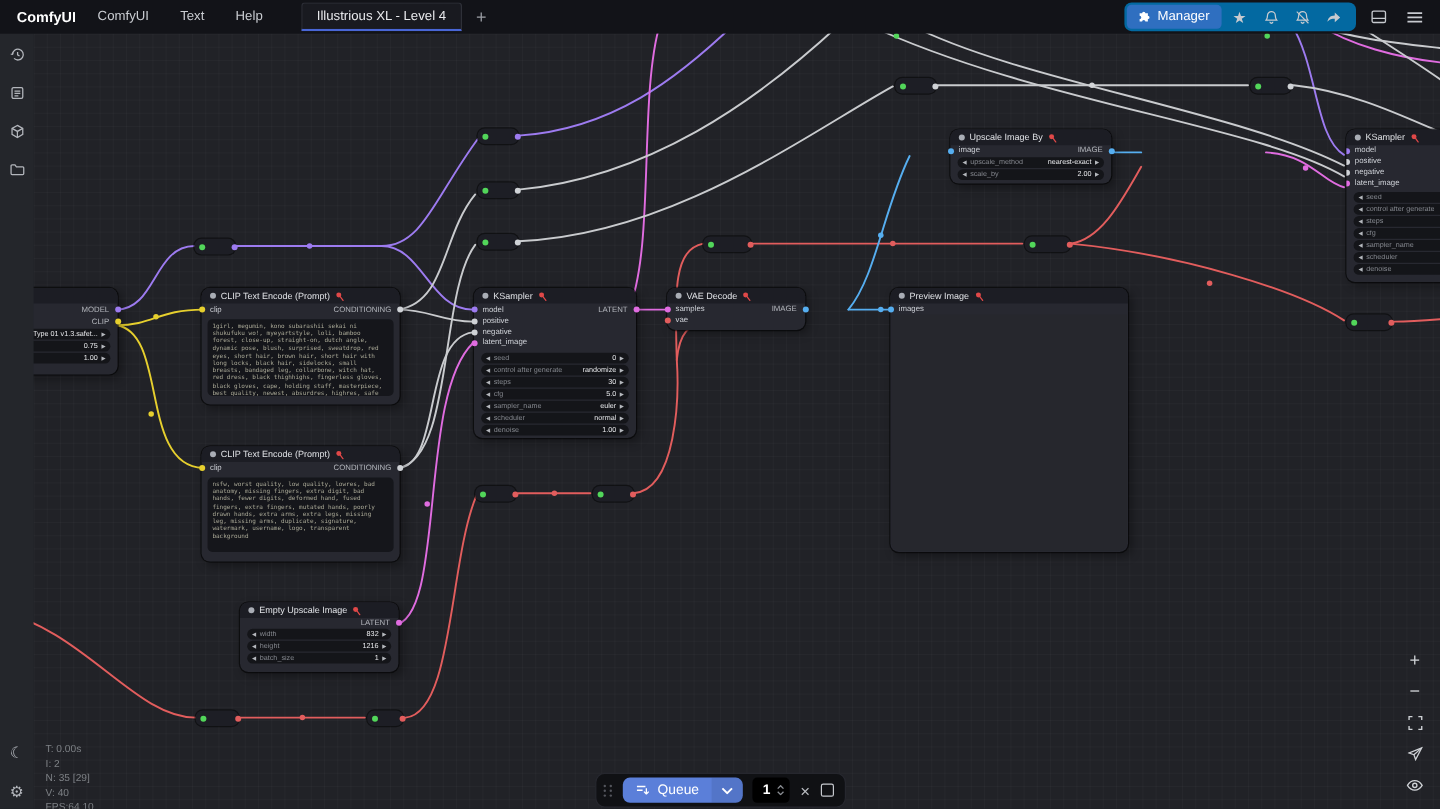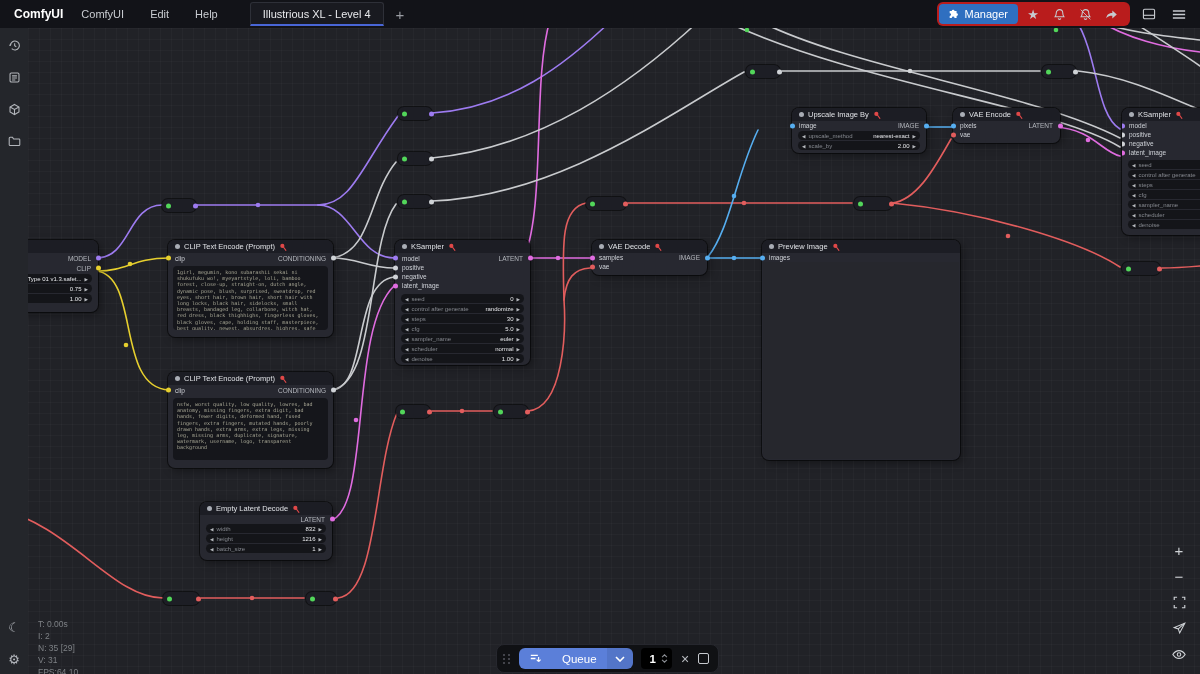--- a/index.html
+++ b/index.html
@@ -10,21 +10,21 @@
   
   .topbar { position:absolute; left:0; top:0; width:1200px; height:28px; background:#121318;
     display:flex; align-items:center; z-index:20; }
   .logo { font-weight:bold; font-size:12px; color:#ffffff; margin:0 18px 0 14px; cursor:pointer; }
   .mitem { font-size:11px; color:#c9ccd1; margin-right:26px; cursor:pointer; }
   .tab { height:24px; margin-left:6px; padding:0 12px; background:#191a20; border:1px solid #2e3038;
     border-bottom:2px solid #4966d6; border-radius:3px 3px 0 0; display:flex; align-items:center; }
   .tab span { font-size:11px; color:#e8e9ec; white-space:nowrap; }
   .plus { font-size:15px; color:#9a9da3; margin-left:12px; cursor:pointer; }
   .tright { margin-left:auto; display:flex; align-items:center; gap:8px; padding-right:10px; }
-  .tgroup { display:flex; align-items:center; gap:4px; background:#b91c1c; border-radius:6px; padding:2px 8px 2px 2px; }
+  .tgroup { display:flex; align-items:center; gap:4px; background:#0369a1; border-radius:6px; padding:2px 8px 2px 2px; }
   .manager { display:flex; align-items:center; gap:5px; background:#2f6fc0; border:none; color:#fff;
     font-size:11px; font-family:inherit; height:20px; padding:0 10px; border-radius:4px; cursor:pointer; }
   .ticon { background:none; border:none; color:#c7cacf; width:22px; height:20px; display:flex;
     align-items:center; justify-content:center; cursor:pointer; padding:0; }
   .star::before { content:"★"; font-size:13px; color:#c7cacf; }
 
   
   .sidebar { position:absolute; left:0; top:28px; width:28px; height:646px; background:#24262b;
     display:flex; flex-direction:column; align-items:center; padding:8px 0 6px; gap:14px; z-index:15; }
   .sicon { background:none; border:none; width:20px; height:18px; display:flex; align-items:center;
@@ -78,21 +78,21 @@
 
   
   .stats { position:absolute; left:38px; top:618px; z-index:5; font-size:8.5px; line-height:12px; color:#7d8085; }
 
   
   .qbar { position:absolute; left:496px; top:644px; height:29px; background:#101114; border:1px solid #26272e;
     border-radius:8px; display:flex; align-items:center; padding:0 9px 0 6px; gap:8px; z-index:20; }
   .qhandle { display:grid; grid-template-columns:repeat(2,3px); grid-gap:2px; cursor:grab; }
   .qhandle i { width:2px; height:2px; background:#53555c; border-radius:50%; }
   .qbtn { display:flex; align-items:center; height:21px; background:#5b7fd9; border-radius:6px; overflow:hidden; }
-  .qmain { display:flex; align-items:center; gap:20px; padding:16px 10px; border:none; background:none;
+  .qmain { display:flex; align-items:center; gap:6px; padding:16px 10px; border:none; background:none;
     color:#fff; font-size:11.5px; font-family:inherit; cursor:pointer; height:100%; }
   .qchev { width:26px; height:100%; border:none; background:rgba(0,0,0,.08); display:flex;
     align-items:center; justify-content:center; cursor:pointer; }
   .qnum { display:flex; align-items:center; background:#000; border-radius:4px; height:21px; padding:0 4px 0 9px; }
   .qnum b { color:#fff; font-size:11.5px; font-weight:bold; }
   .qstep { display:flex; flex-direction:column; margin-left:5px; gap:1px; }
   .qstep button { background:none; border:none; padding:0; cursor:pointer; line-height:0; }
   .qx { background:none; border:none; color:#b9bcc1; font-size:14px; cursor:pointer; line-height:1; padding:0 1px; }
   .qstop { width:11px; height:11px; border:1.5px solid #c6c9ce; border-radius:2px; background:none; cursor:pointer; }
 
@@ -354,42 +354,42 @@
         <span class="arrR"></span>
       </div>
     <div class="widget">
         <span class="arrL"></span>
         <span class="wname">denoise</span>
         <span class="wval">1.00</span>
         <span class="arrR"></span>
       </div>
   </div>
 
-  <div class="node" style="left:592px;top:240px;width:115px;height:35px">
+  <div class="node" style="left:556px;top:240px;width:115px;height:35px">
     <div class="nhead">
       <span class="ndot"></span>
       <span class="ntitle">VAE Decode</span>
       <svg class="pin" width="8" height="8" viewBox="0 0 10 10">
           <circle cx="4.2" cy="3.6" r="2.6" fill="#e04848"></circle>
           <path d="M5.6 5.2 L8.6 9.2" stroke="#e04848" stroke-width="1.3" stroke-linecap="round"></path>
         </svg>
     </div>
     <div class="srow" style="height:9px">
       <span class="dot in c-latent"></span>
       <span class="slabel">samples</span>
       <span class="olabel">IMAGE</span>
       <span class="dot out c-image"></span>
     </div>
     <div class="srow" style="height:9px">
       <span class="dot in c-vae"></span>
       <span class="slabel">vae</span>
     </div>
   </div>
 
-  <div class="node" style="left:762px;top:240px;width:198px;height:220px">
+  <div class="node" style="left:742px;top:240px;width:198px;height:220px">
     <div class="nhead">
       <span class="ndot"></span>
       <span class="ntitle">Preview Image</span>
       <svg class="pin" width="8" height="8" viewBox="0 0 10 10">
           <circle cx="4.2" cy="3.6" r="2.6" fill="#e04848"></circle>
           <path d="M5.6 5.2 L8.6 9.2" stroke="#e04848" stroke-width="1.3" stroke-linecap="round"></path>
         </svg>
     </div>
     <div class="srow" style="height:9px">
       <span class="dot in c-image"></span>
@@ -420,40 +420,20 @@
         <span class="arrR"></span>
       </div>
     <div class="widget">
         <span class="arrL"></span>
         <span class="wname">scale_by</span>
         <span class="wval">2.00</span>
         <span class="arrR"></span>
       </div>
   </div>
 
-  <div class="node" style="left:953px;top:108px;width:107px;height:35px">
-    <div class="nhead">
-      <span class="ndot"></span>
-      <span class="ntitle">VAE Encode</span>
-      <svg class="pin" width="8" height="8" viewBox="0 0 10 10">
-          <circle cx="4.2" cy="3.6" r="2.6" fill="#e04848"></circle>
-          <path d="M5.6 5.2 L8.6 9.2" stroke="#e04848" stroke-width="1.3" stroke-linecap="round"></path>
-        </svg>
-    </div>
-    <div class="srow" style="height:9px">
-      <span class="dot in c-image"></span>
-      <span class="slabel">pixels</span>
-      <span class="olabel">LATENT</span>
-      <span class="dot out c-latent"></span>
-    </div>
-    <div class="srow" style="height:9px">
-      <span class="dot in c-vae"></span>
-      <span class="slabel">vae</span>
-    </div>
-  </div>
 
   <div class="node" style="left:1122px;top:108px;width:84px;height:127px;overflow:hidden">
     <div class="nhead">
       <span class="ndot"></span>
       <span class="ntitle">KSampler</span>
       <svg class="pin" width="8" height="8" viewBox="0 0 10 10">
           <circle cx="4.2" cy="3.6" r="2.6" fill="#e04848"></circle>
           <path d="M5.6 5.2 L8.6 9.2" stroke="#e04848" stroke-width="1.3" stroke-linecap="round"></path>
         </svg>
     </div>
@@ -500,21 +480,21 @@
       </div>
     <div class="widget" style="width:140px">
         <span class="arrL"></span>
         <span class="wname">denoise</span>
       </div>
   </div>
 
   <div class="node" style="left:200px;top:502px;width:132px;height:58px">
     <div class="nhead">
       <span class="ndot"></span>
-      <span class="ntitle">Empty Latent Decode</span>
+      <span class="ntitle">Empty Upscale Image</span>
       <svg class="pin" width="8" height="8" viewBox="0 0 10 10">
           <circle cx="4.2" cy="3.6" r="2.6" fill="#e04848"></circle>
           <path d="M5.6 5.2 L8.6 9.2" stroke="#e04848" stroke-width="1.3" stroke-linecap="round"></path>
         </svg>
     </div>
     <div class="srow" style="height:8px">
       <span class="olabel">LATENT</span>
       <span class="dot out c-latent"></span>
     </div>
     <div class="widget">
@@ -533,21 +513,21 @@
         <span class="arrL"></span>
         <span class="wname">batch_size</span>
         <span class="wval">1</span>
         <span class="arrR"></span>
       </div>
   </div>
 
   <div class="topbar">
     <span class="logo">ComfyUI</span>
     <span class="mitem">ComfyUI</span>
-    <span class="mitem">Edit</span>
+    <span class="mitem">Text</span>
     <span class="mitem">Help</span>
     <div class="tab">
       <span>Illustrious XL - Level 4</span>
     </div>
     <span class="plus">+</span>
     <div class="tright">
       <div class="tgroup">
         <button class="manager">
           <svg width="11" height="11" viewBox="0 0 16 16">
               <path fill="#fff" d="M6 1a2 2 0 0 1 2 2h3v3a2 2 0 1 1 0 4v3H8a2 2 0 1 0-4 0H1v-3a2 2 0 1 0 0-4V3h3a2 2 0 0 1 2-2z"></path>
@@ -614,21 +594,21 @@
         </svg>
     </button>
     <button class="sicon sspacer moon"></button>
     <button class="sicon gear"></button>
   </div>
 
   <div class="stats">
     <div>T: 0.00s</div>
     <div>I: 2</div>
     <div>N: 35 [29]</div>
-    <div>V: 31</div>
+    <div>V: 40</div>
     <div>FPS:64.10</div>
   </div>
 
   <div class="qbar">
     <div class="qhandle">
         <i></i>
         <i></i>
         <i></i>
         <i></i>
         <i></i>

